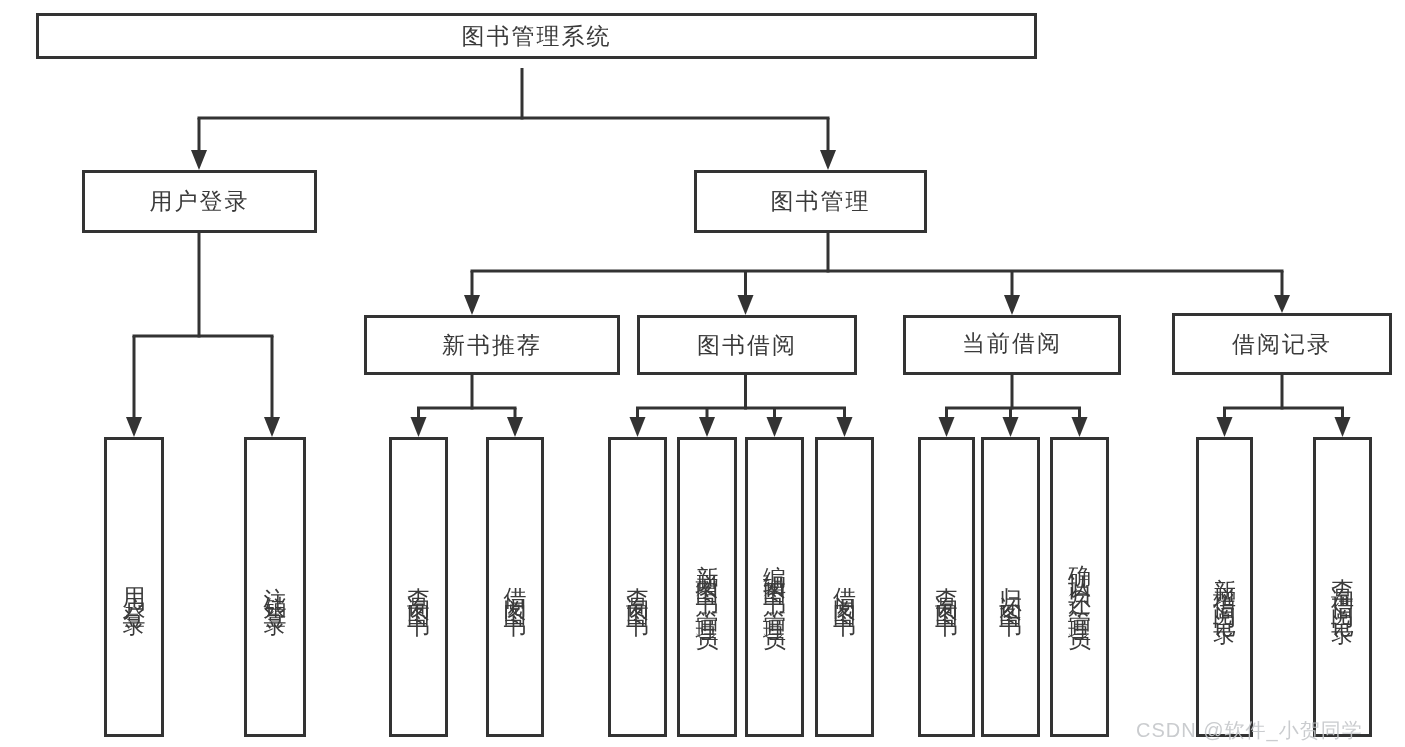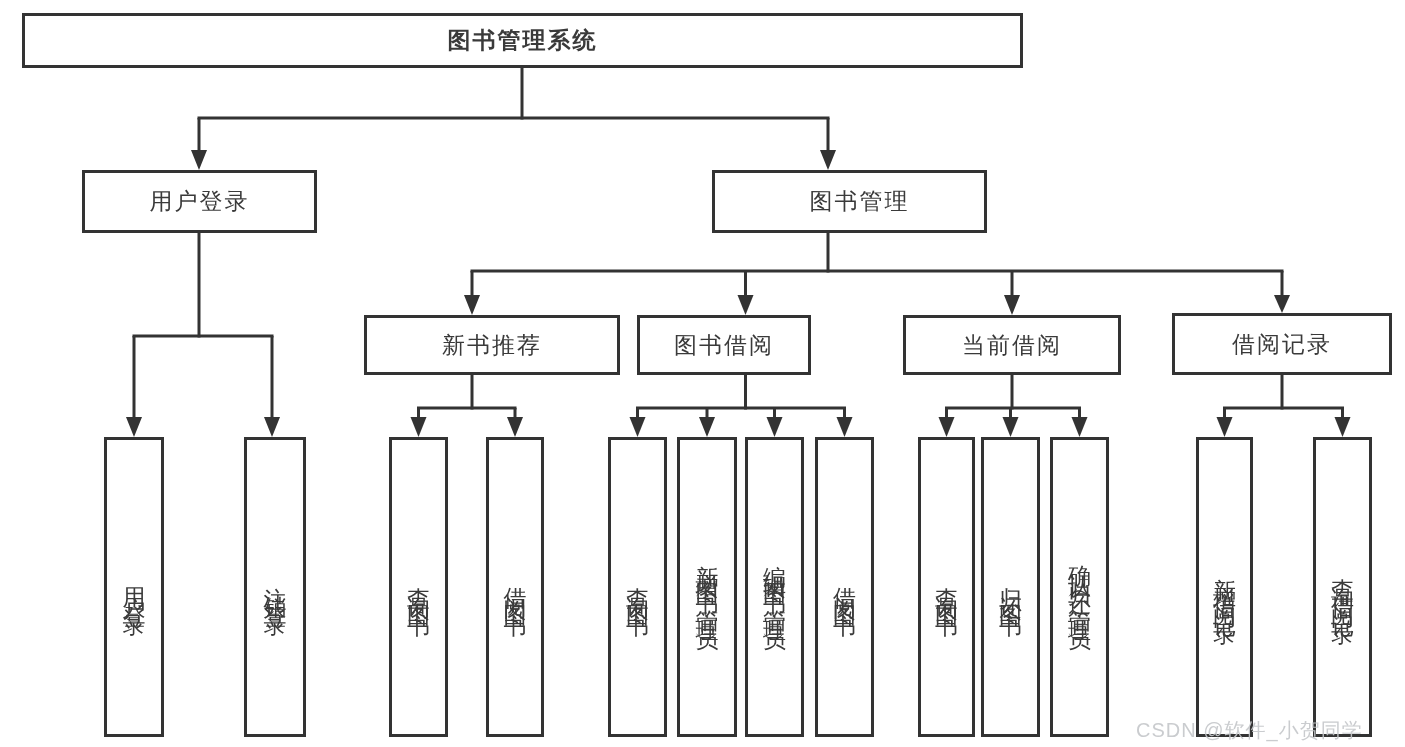--- a/index.html
+++ b/index.html
@@ -104,28 +104,28 @@
     <g>
       <line x1="1282" y1="375" x2="1282" y2="409.5"></line>
       <line x1="1223" y1="408" x2="1344" y2="408"></line>
       <line x1="1224.5" y1="408" x2="1224.5" y2="419"></line>
       <polygon points="1216.5,417 1232.5,417 1224.5,437"></polygon>
       <line x1="1342.5" y1="408" x2="1342.5" y2="419"></line>
       <polygon points="1334.5,417 1350.5,417 1342.5,437"></polygon>
     </g>
   </svg>
 
-  <div class="node hnode" style="left:22px;top:13px;width:1001px;height:55px;font-weight:bold;">图书管理系统</div>
+  <div class="node hnode" style="left:36px;top:13px;width:1001px;height:46px;">图书管理系统</div>
 
   <div class="node hnode" style="left:82px;top:170px;width:235px;height:63px;">用户登录</div>
-  <div class="node hnode" style="left:712px;top:170px;width:275px;height:63px;padding-left:20px;">图书管理</div>
+  <div class="node hnode" style="left:694px;top:170px;width:233px;height:63px;padding-left:20px;">图书管理</div>
 
   <div class="node hnode" style="left:364px;top:315px;width:256px;height:60px;">新书推荐</div>
-  <div class="node hnode" style="left:637px;top:315px;width:174px;height:60px;">图书借阅</div>
-  <div class="node hnode" style="left:903px;top:315px;width:218px;height:60px;">当前借阅</div>
+  <div class="node hnode" style="left:637px;top:315px;width:220px;height:60px;">图书借阅</div>
+  <div class="node hnode" style="left:903px;top:315px;width:218px;height:60px;font-family:Liberation Mono, monospace;">当前借阅</div>
   <div class="node hnode" style="left:1172px;top:313px;width:220px;height:62px;">借阅记录</div>
 
   <div class="node vnode" style="left:104px;top:437px;width:60px;height:300px;">用户登录</div>
   <div class="node vnode" style="left:244px;top:437px;width:62px;height:300px;">注销登录</div>
 
   <div class="node vnode" style="left:389px;top:437px;width:59px;height:300px;">查询图书</div>
   <div class="node vnode" style="left:486px;top:437px;width:58px;height:300px;">借阅图书</div>
 
   <div class="node vnode" style="left:608px;top:437px;width:59px;height:300px;">查询图书</div>
   <div class="node vnode" style="left:677px;top:437px;width:60px;height:300px;">新增图书（管理员）</div>

